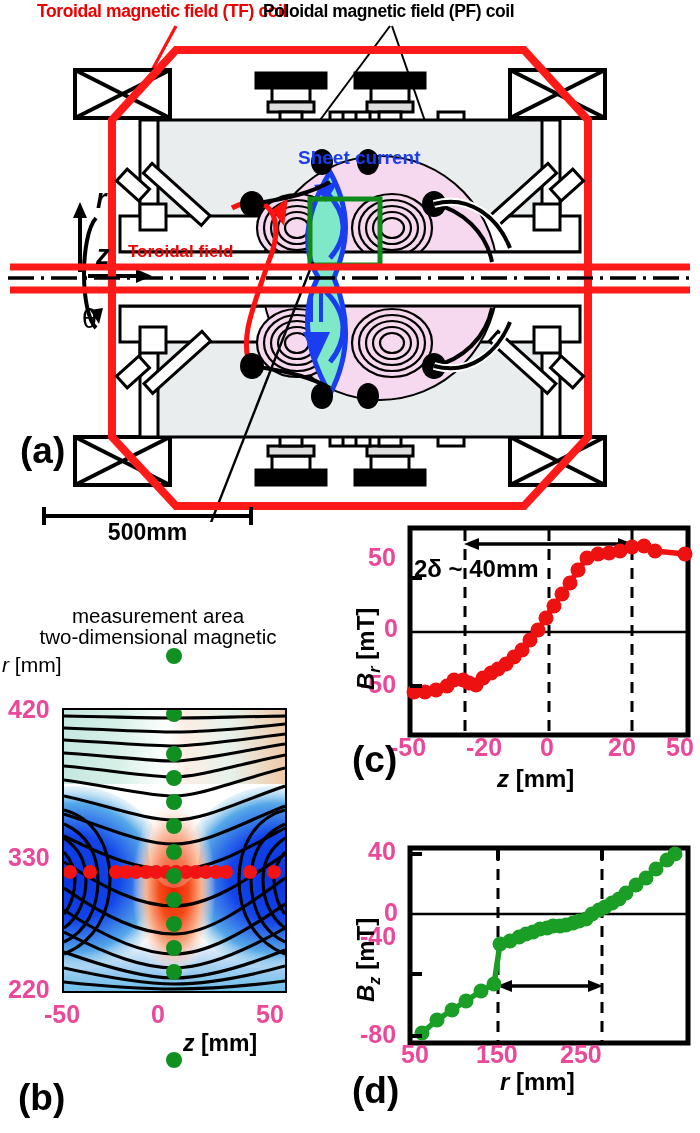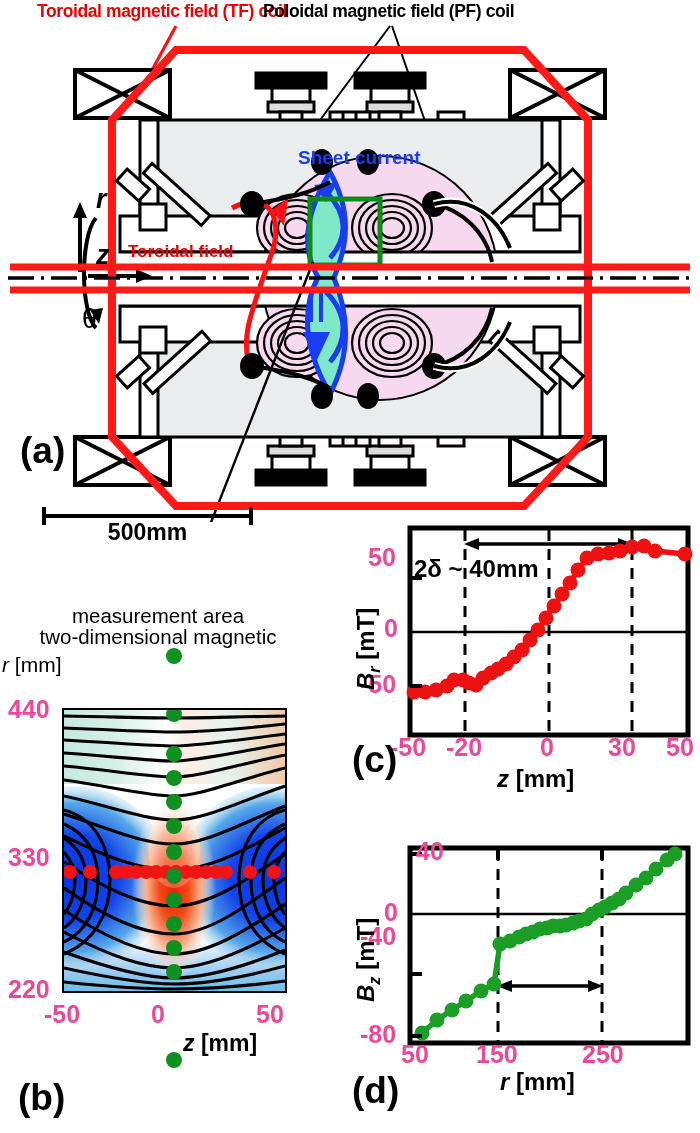--- a/index.html
+++ b/index.html
@@ -332,21 +332,21 @@
     <div class="scale-text">500mm</div>
   </div>
 
   <div class="abs" id="meas-caption">
     <div>measurement area</div>
     <div>two-dimensional magnetic</div>
   </div>
 
   <div class="abs" id="axis-r-unit"><i>r</i> [mm]</div>
 
-  <div class="abs tick-lab" id="b-t260">440</div>
+  <div class="abs tick-lab" id="b-t260">420</div>
   <div class="abs tick-lab" id="b-t190">330</div>
   <div class="abs tick-lab" id="b-t120">220</div>
   <div class="abs tick-lab" id="b-tm50">-50</div>
   <div class="abs tick-lab" id="b-t0">0</div>
   <div class="abs tick-lab" id="b-t50">50</div>
   <div class="abs" id="b-xlab"><i>z</i> [mm]</div>
 
   <div class="abs" id="contourbox">
     <svg width="221" height="281" viewBox="0 0 221 281" preserveAspectRatio="none">
       <defs>
@@ -520,23 +520,23 @@
       <line x1="70" y1="58" x2="82" y2="58" stroke="#000" stroke-width="4"></line>
       <line x1="70" y1="166" x2="82" y2="166" stroke="#000" stroke-width="4"></line>
     </svg>
   </div>
 
   <div class="abs tick-lab" style="left:368px; top:545px;">50</div>
   <div class="abs tick-lab" style="left:384px; top:616px;">0</div>
   <div class="abs tick-lab" style="left:360px; top:672px;">-50</div>
 
   <div class="abs tick-lab" style="left:390px; top:735px;">-50</div>
-  <div class="abs tick-lab" style="left:446px; top:735px;">-20</div>
+  <div class="abs tick-lab" style="left:466px; top:735px;">-20</div>
   <div class="abs tick-lab" style="left:540px; top:735px;">0</div>
-  <div class="abs tick-lab" style="left:608px; top:735px;">30</div>
+  <div class="abs tick-lab" style="left:608px; top:735px;">20</div>
   <div class="abs tick-lab" style="left:666px; top:735px;">50</div>
 
   <div class="ylab-rot" style="left:352px; top:690px;">
     <i>B</i><sub>r</sub><span> [mT]</span>
   </div>
   <div class="ann-text" style="left:414px; top:555px;">2δ ~ 40mm</div>
   <div class="xlab" style="left:497px; top:765px;">
     <i>z</i> [mm]
   </div>
   <div class="abs panel-tag" id="tag-c">(c)</div>
@@ -593,28 +593,28 @@
 
       <line x1="70" y1="14" x2="82" y2="14" stroke="#000" stroke-width="4"></line>
       <line x1="70" y1="134" x2="82" y2="134" stroke="#000" stroke-width="4"></line>
       <line x1="70" y1="196" x2="82" y2="196" stroke="#000" stroke-width="4"></line>
 
       <line x1="158" y1="8" x2="158" y2="20" stroke="#000" stroke-width="4"></line>
       <line x1="262" y1="8" x2="262" y2="20" stroke="#000" stroke-width="4"></line>
     </svg>
   </div>
 
-  <div class="abs tick-lab" style="left:368px; top:839px;margin-left:48px;">40</div>
+  <div class="abs tick-lab" style="left:368px; top:839px;">40</div>
   <div class="abs tick-lab" style="left:384px; top:900px;">0</div>
   <div class="abs tick-lab" style="left:360px; top:924px;">-40</div>
   <div class="abs tick-lab" style="left:360px; top:1022px;">-80</div>
 
   <div class="abs tick-lab" style="left:401px; top:1042px;">50</div>
   <div class="abs tick-lab" style="left:476px; top:1042px;">150</div>
-  <div class="abs tick-lab" style="left:582px; top:1042px;">250</div>
+  <div class="abs tick-lab" style="left:560px; top:1042px;">250</div>
 
   <div class="ylab-rot" style="left:352px; top:1002px;">
     <i>B</i><sub>z</sub><span> [mT]</span>
   </div>
   <div class="xlab" style="left:500px; top:1068px;">
     <i>r</i> [mm]
   </div>
   <div class="abs panel-tag" id="tag-d">(d)</div>
 
 </div>

